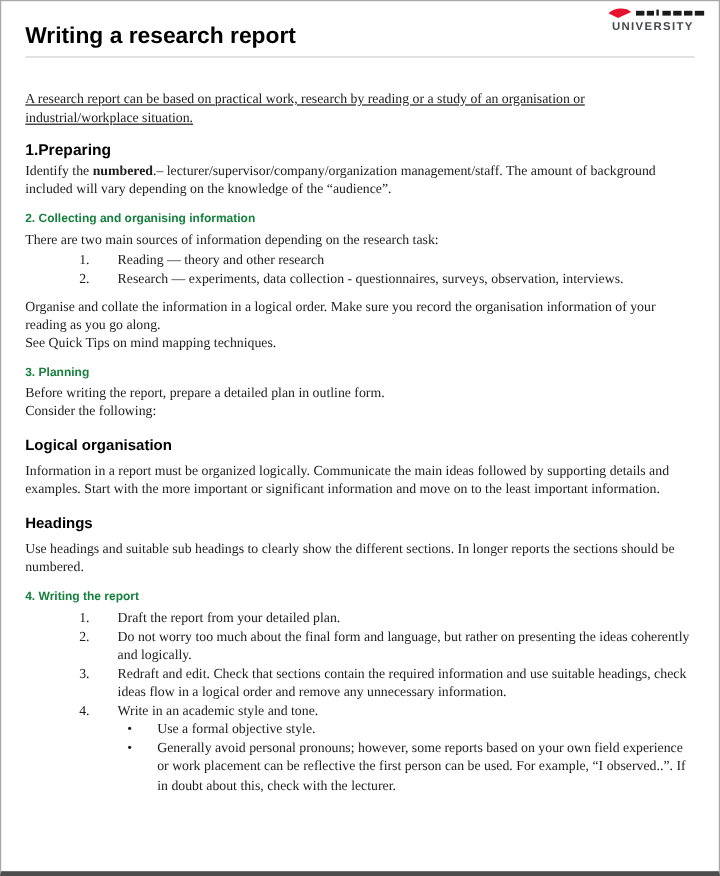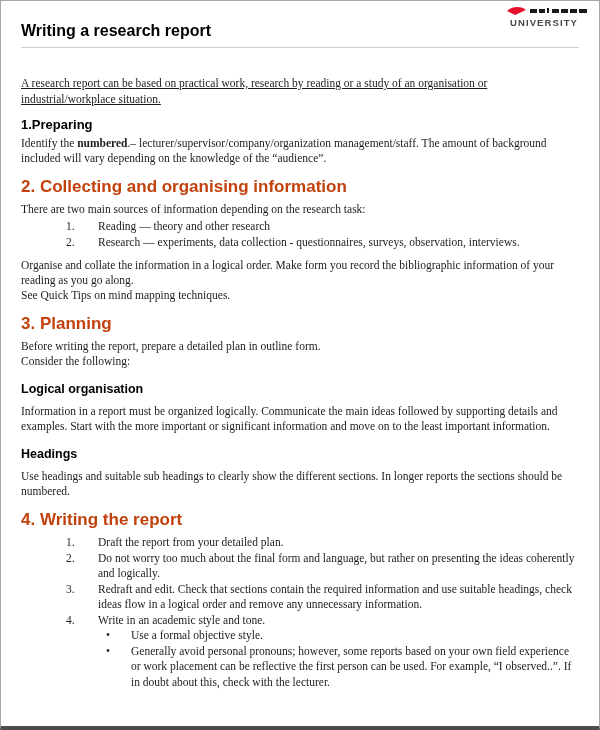--- a/index.html
+++ b/index.html
@@ -15,21 +15,21 @@
     font-family: "Liberation Serif", serif;
     font-size: 11.5px;
     color: #1c1c1c;
     overflow: hidden;
   }
 
   
   .doc-title {
     font-family: "Liberation Sans", sans-serif;
     font-weight: bold;
-    font-size: 16px;
+    font-size: 19px;
     line-height: 20px;
     color: #000;
     margin: 0;
   }
   .title-rule {
     border: none;
     border-top: 1px solid #cfcfcf;
     margin: 6px 0 0 0;
   }
   .logo {
@@ -57,22 +57,22 @@
   .h-first {
     font-family: "Liberation Sans", sans-serif;
     font-weight: bold;
     font-size: 13px;
     color: #000;
     margin: 10px 0 4px 0;
   }
   .h-section {
     font-family: "Liberation Sans", sans-serif;
     font-weight: bold;
-    font-size: 17px;
-    color: #c2410c;
+    font-size: 10px;
+    color: #15803d;
     margin: 11px 0 5px 0;
   }
   .h-sub {
     font-family: "Liberation Sans", sans-serif;
     font-weight: bold;
     font-size: 12.5px;
     color: #000;
     margin: 13px 0 8px 0;
   }
   .para { margin-top: 8px; }
@@ -121,21 +121,21 @@
   <div class="olist">
     <div class="oitem">
       <span class="num">1.</span>
       <span class="itxt">Reading — theory and other research</span>
     </div>
     <div class="oitem">
       <span class="num">2.</span>
       <span class="itxt">Research — experiments, data collection - questionnaires, surveys, observation, interviews.</span>
     </div>
   </div>
-  <p class="para">Organise and collate the information in a logical order. Make form you record the bibliographic information of your reading as you go along.</p>
+  <p class="para">Organise and collate the information in a logical order. Make sure you record the organisation information of your reading as you go along.</p>
   <p>See Quick Tips on mind mapping techniques.</p>
 
   <h2 class="h-section">3. Planning</h2>
   <p>Before writing the report, prepare a detailed plan in outline form.</p>
   <p>Consider the following:</p>
 
   <h3 class="h-sub">Logical organisation</h3>
   <p>Information in a report must be organized logically. Communicate the main ideas followed by supporting details and examples. Start with the more important or significant information and move on to the least important information.</p>
 
   <h3 class="h-sub">Headings</h3>

